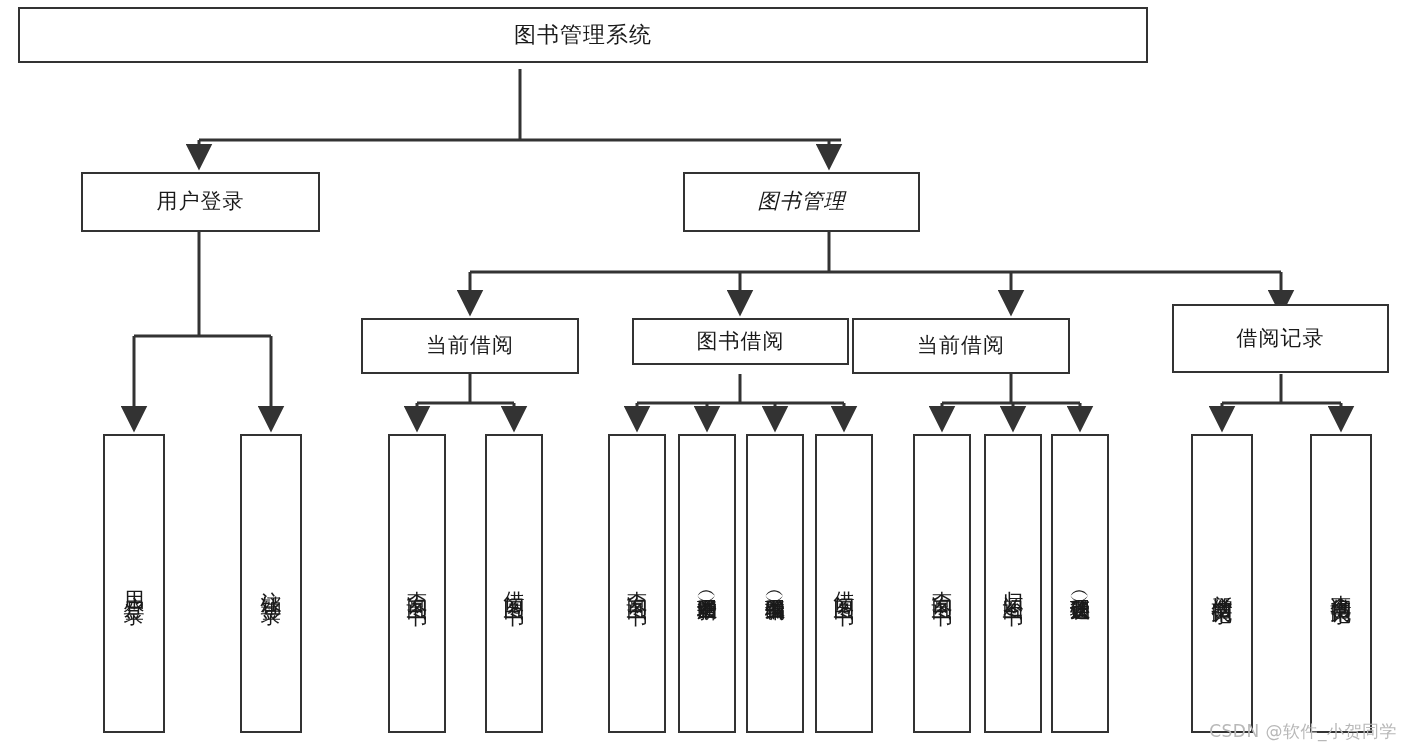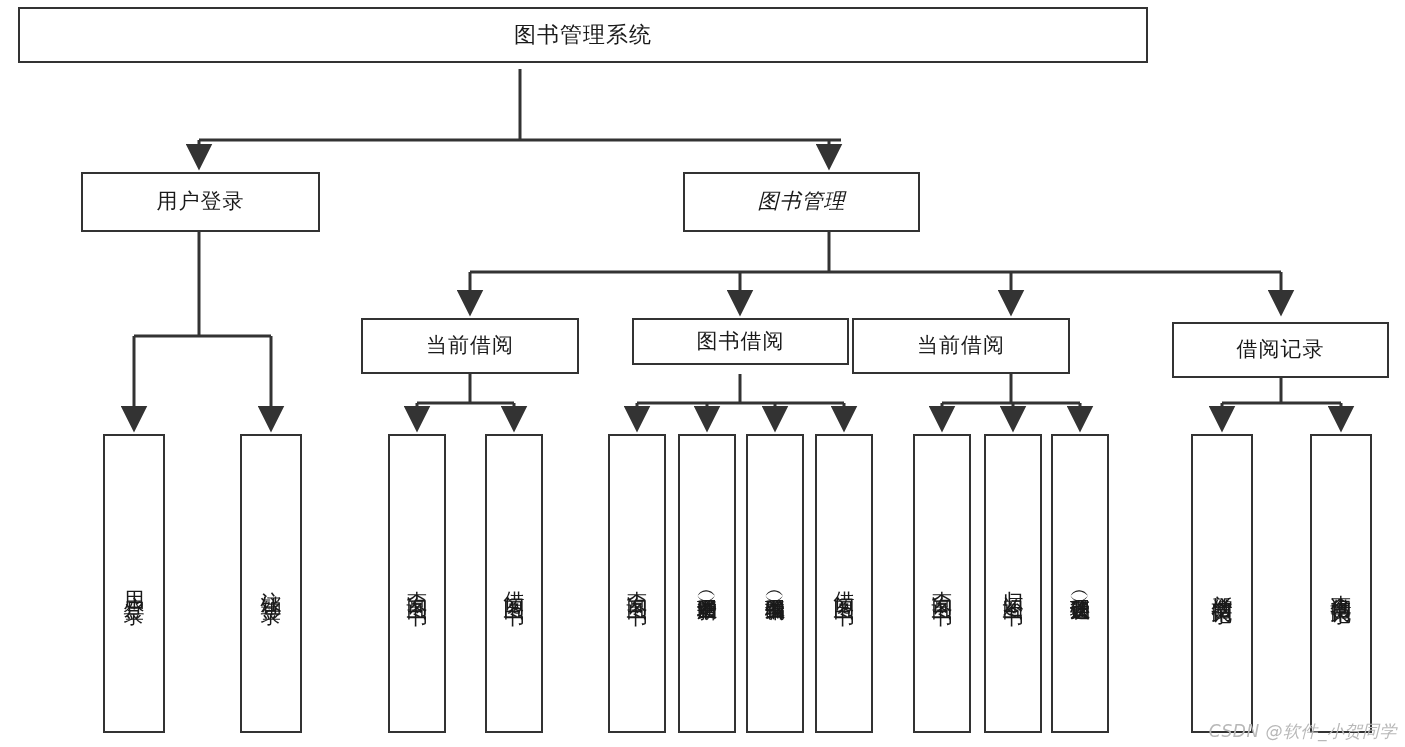--- a/index.html
+++ b/index.html
@@ -60,21 +60,20 @@
     font-size: 20px;
   }
   .watermark {
     position: absolute;
     right: 8px;
     bottom: 4px;
     font-size: 17px;
     color: #b8b8b8;
     white-space: nowrap;
     letter-spacing: 0.5px;
-    font-style: italic;
   }
 </style>
 </head>
 <body>
 
 <div id="canvas">
 
   <svg id="wires" viewBox="0 0 1405 747">
     <defs>
       <marker id="arrow" viewBox="0 0 12 12" refX="10" refY="6" markerWidth="9" markerHeight="9" orient="auto-start-reverse">
@@ -126,21 +125,21 @@
   </svg>
 
   <div class="node horiz root" style="left: 18px; top: 7px; width: 1130px; height: 56px;">图书管理系统</div>
 
   <div class="node horiz" style="left: 81px; top: 172px; width: 239px; height: 60px;">用户登录</div>
   <div class="node horiz" style="left: 683px; top: 172px; width: 237px; height: 60px; font-style: italic;">图书管理</div>
 
   <div class="node horiz" style="left: 361px; top: 318px; width: 218px; height: 56px;">当前借阅</div>
   <div class="node horiz" style="left: 632px; top: 318px; width: 217px; height: 47px;">图书借阅</div>
   <div class="node horiz" style="left: 852px; top: 318px; width: 218px; height: 56px;">当前借阅</div>
-  <div class="node horiz" style="left: 1172px; top: 322px; width: 217px; height: 56px;">借阅记录</div>
+  <div class="node horiz" style="left: 1172px; top: 304px; width: 217px; height: 69px;">借阅记录</div>
 
   <div class="node vert" style="left: 103px; top: 434px; width: 62px; height: 299px;">用户登录</div>
   <div class="node vert" style="left: 240px; top: 434px; width: 62px; height: 299px;">注销登录</div>
   <div class="node vert" style="left: 388px; top: 434px; width: 58px; height: 299px;">查询图书</div>
   <div class="node vert" style="left: 485px; top: 434px; width: 58px; height: 299px;">借阅图书</div>
   <div class="node vert" style="left: 608px; top: 434px; width: 58px; height: 299px;">查询图书</div>
   <div class="node vert tighter" style="left: 678px; top: 434px; width: 58px; height: 299px;">新增图书（管理员）</div>
   <div class="node vert tighter" style="left: 746px; top: 434px; width: 58px; height: 299px;">编辑图书（管理员）</div>
   <div class="node vert" style="left: 815px; top: 434px; width: 58px; height: 299px;">借阅图书</div>
   <div class="node vert" style="left: 913px; top: 434px; width: 58px; height: 299px;">查询图书</div>

